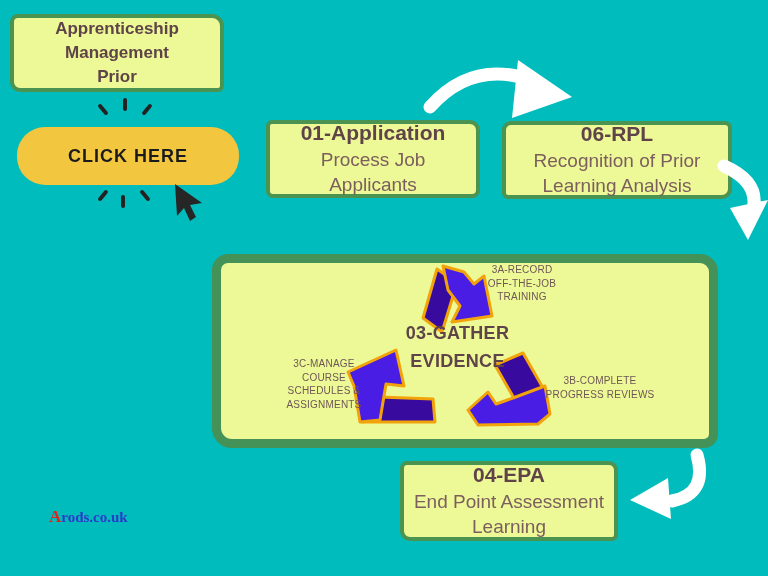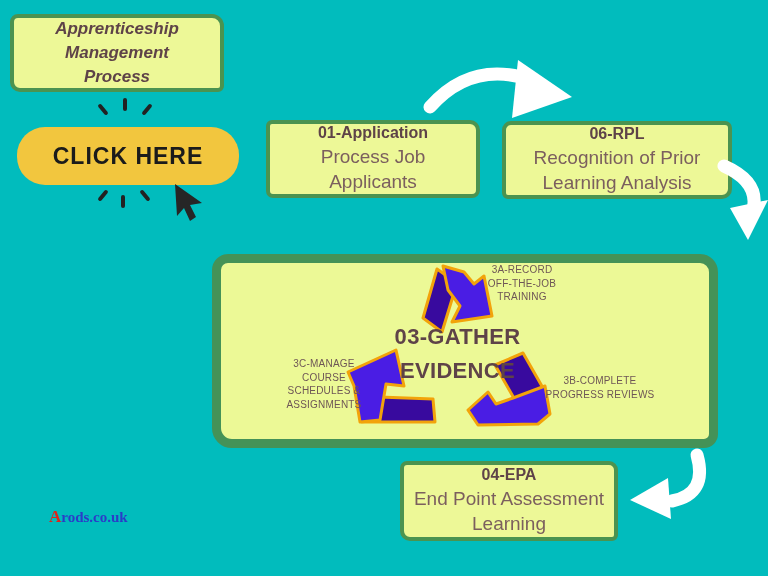--- a/index.html
+++ b/index.html
@@ -25,48 +25,48 @@
     background:var(--background);
     font-family:"Liberation Sans","DejaVu Sans",sans-serif;
   }
   .box{
     position:absolute;box-sizing:border-box;
     background:var(--box_fill);
     border:4px solid var(--box_border);
     display:flex;flex-direction:column;align-items:center;justify-content:center;
     text-align:center;
   }
-  .title-box{left:10px;top:14px;width:214px;height:78px;border-radius:8px 12px 6px 10px;font-style:italic;}
+  .title-box{left:10px;top:14px;width:214px;height:78px;border-radius:8px 12px 6px 10px;}
   .title-box .tline{display:block;font-weight:bold;font-size:17px;line-height:1.42;color:var(--heading_text);}
   .click-btn{
     position:absolute;left:17px;top:127px;width:222px;height:58px;
     background:var(--button_bg);border:none;border-radius:28px;
-    font-family:inherit;font-weight:bold;font-size:23px;letter-spacing:1px;
+    font-family:inherit;font-weight:bold;font-size:18px;letter-spacing:1px;
     color:var(--black);cursor:pointer;
   }
   .dash{position:absolute;width:4px;height:13px;background:#222;border-radius:2px;}
-  .step-heading{font-weight:bold;font-size:16px;color:var(--heading_text);margin-bottom:3px;text-align:center;}
+  .step-heading{font-weight:bold;font-size:21px;color:var(--heading_text);margin-bottom:3px;text-align:center;}
   .step-sub .sline{display:block;font-size:19px;line-height:1.3;color:var(--body_text);}
   .box-01{left:266px;top:120px;width:214px;height:78px;border-radius:6px 10px 8px 7px;}
   .box-02{left:502px;top:121px;width:230px;height:78px;border-radius:9px 7px 10px 6px;}
   .box-04{left:400px;top:461px;width:218px;height:80px;border-radius:7px 9px 6px 10px;}
   .big-box{
     position:absolute;box-sizing:border-box;
     left:212px;top:254px;width:506px;height:194px;
     background:var(--big_box_fill);
     border:9px solid var(--big_box_border);
     border-radius:16px 18px 14px 20px;
   }
   .recycle-svg{position:absolute;left:330px;top:262px;width:230px;height:175px;}
   .seg-bright{fill:var(--arrow_bright);stroke:var(--arrow_outline);stroke-width:3;stroke-linejoin:round;}
   .seg-dark{fill:var(--arrow_dark);stroke:var(--arrow_outline);stroke-width:3;stroke-linejoin:round;}
   .gather-title{
     position:absolute;left:385px;top:320px;width:145px;text-align:center;
   }
-  .gather-title .gline{display:block;font-weight:bold;font-size:22px;line-height:1.55;color:var(--heading_text);letter-spacing:.3px;}
+  .gather-title .gline{display:block;font-weight:bold;font-size:18px;line-height:1.55;color:var(--heading_text);letter-spacing:.3px;}
   .mini-label{position:absolute;text-align:center;}
   .mini-label .mline{display:block;font-size:10px;line-height:1.35;letter-spacing:.2px;color:var(--label_text);}
   .label-3a{left:474px;top:263px;width:96px;}
   .label-3b{left:540px;top:374px;width:120px;}
   .label-3c{left:281px;top:357px;width:86px;}
   .flow-svg{position:absolute;left:0;top:0;width:768px;height:576px;pointer-events:none;}
   .flow{fill:none;stroke:#ffffff;stroke-width:13;stroke-linecap:round;}
   .flow-head{fill:#ffffff;}
   .cursor-svg{position:absolute;left:174px;top:184px;width:32px;height:40px;}
   .cursor-shape{fill:#262626;}
@@ -78,21 +78,21 @@
   .brand .rst{color:var(--brand_rest);margin-top:40px;}
 </style>
 </head>
 <body>
 
 <div class="canvas">
 
   <div class="box title-box">
     <span class="tline">Apprenticeship</span>
     <span class="tline">Management</span>
-    <span class="tline">Process</span>
+    <span class="tline">Prior</span>
   </div>
 
   <button class="click-btn">CLICK HERE</button>
 
   <div class="dash" style="left:101px;top:103px;transform:rotate(-40deg);"></div>
   <div class="dash" style="left:123px;top:98px;"></div>
   <div class="dash" style="left:145px;top:103px;transform:rotate(40deg);"></div>
   <div class="dash" style="left:101px;top:189px;transform:rotate(40deg);"></div>
   <div class="dash" style="left:121px;top:195px;"></div>
   <div class="dash" style="left:143px;top:189px;transform:rotate(-40deg);"></div>

